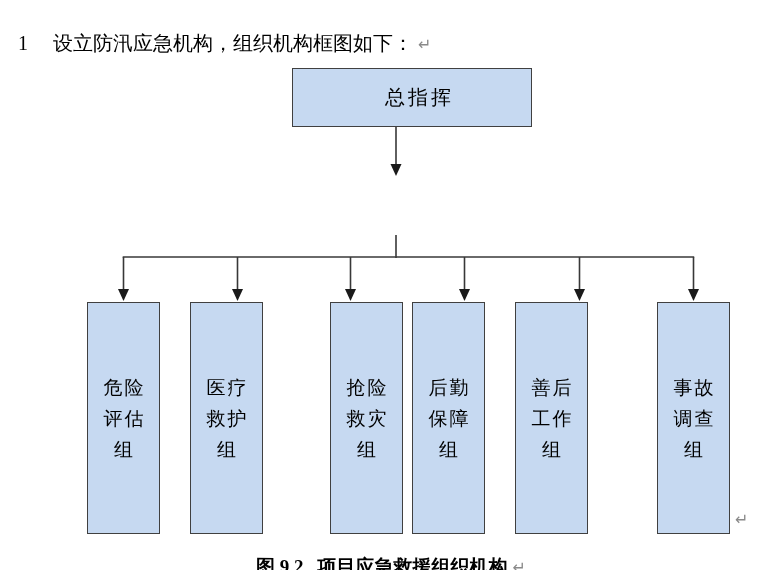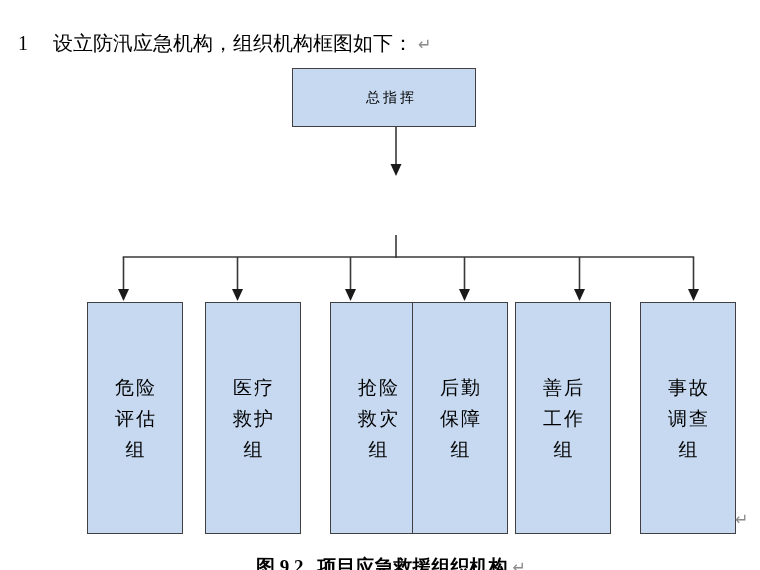--- a/index.html
+++ b/index.html
@@ -53,29 +53,29 @@
     box-sizing: border-box;
     background: #c6d9f1;
     border: 1.5px solid #404040;
     display: flex;
     align-items: center;
     justify-content: center;
     text-align: center;
   }
   .topnode {
     left: 292px;
-    width: 184px;
+    width: 240px;
     height: 59px;
-    font-size: 14px;
+    font-size: 20px;
     letter-spacing: 3px;
     padding-left: 15px; 
   }
   .gbox {
     top: 302px;
-    width: 96px;
+    width: 73px;
     height: 232px;
     font-size: 19px;
   }
   .glabel {
     display: flex;
     flex-direction: column;
     line-height: 31px;
     letter-spacing: 2px;
     padding-left: 2px;
   }
@@ -144,21 +144,21 @@
 
 
     <div class="node gbox" style="left:87px">
       <div class="glabel">
         <span>危险</span>
         <span>评估</span>
         <span>组</span>
       </div>
     </div>
 
-    <div class="node gbox" style="left:205px">
+    <div class="node gbox" style="left:190px">
       <div class="glabel">
         <span>医疗</span>
         <span>救护</span>
         <span>组</span>
       </div>
     </div>
 
     <div class="node gbox" style="left:330px">
       <div class="glabel">
         <span>抢险</span>
@@ -176,21 +176,21 @@
     </div>
 
     <div class="node gbox" style="left:515px">
       <div class="glabel">
         <span>善后</span>
         <span>工作</span>
         <span>组</span>
       </div>
     </div>
 
-    <div class="node gbox" style="left:640px">
+    <div class="node gbox" style="left:657px">
       <div class="glabel">
         <span>事故</span>
         <span>调查</span>
         <span>组</span>
       </div>
     </div>
 
     <span class="gbox-retmark">↵</span>
   </div>
 

